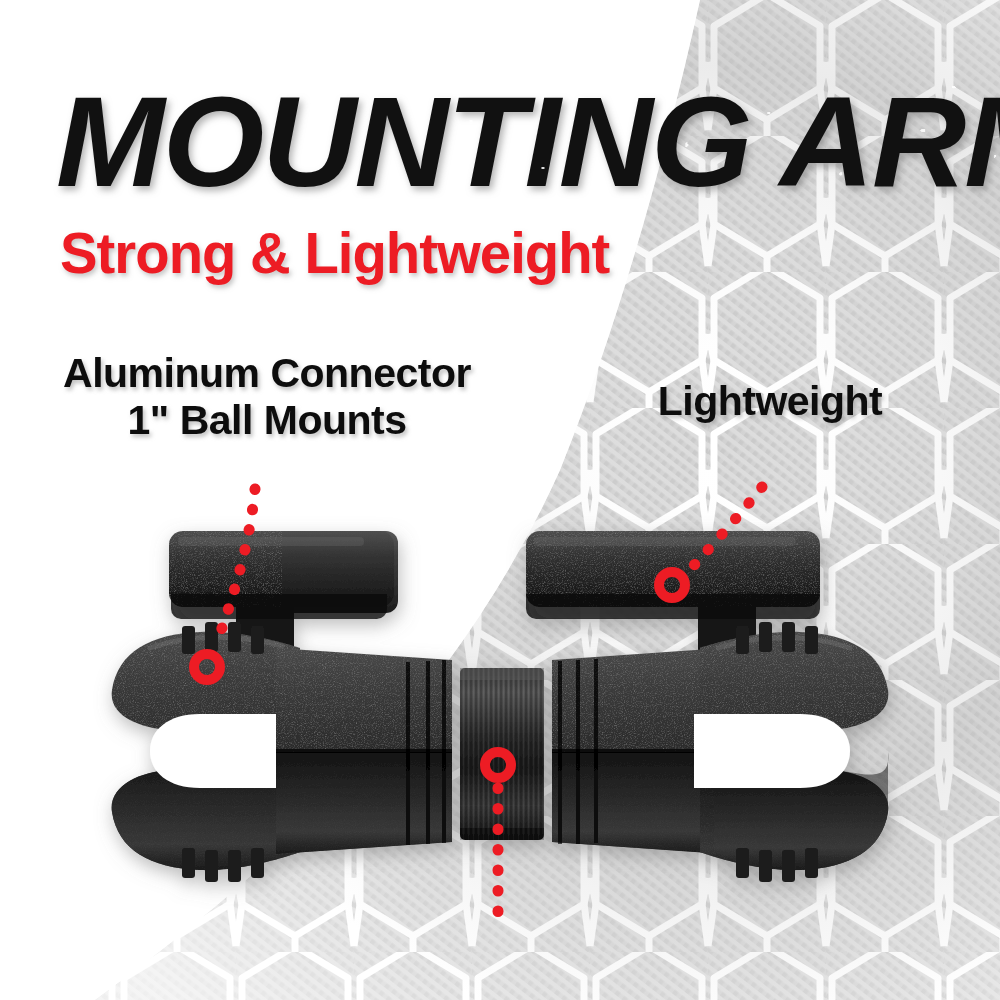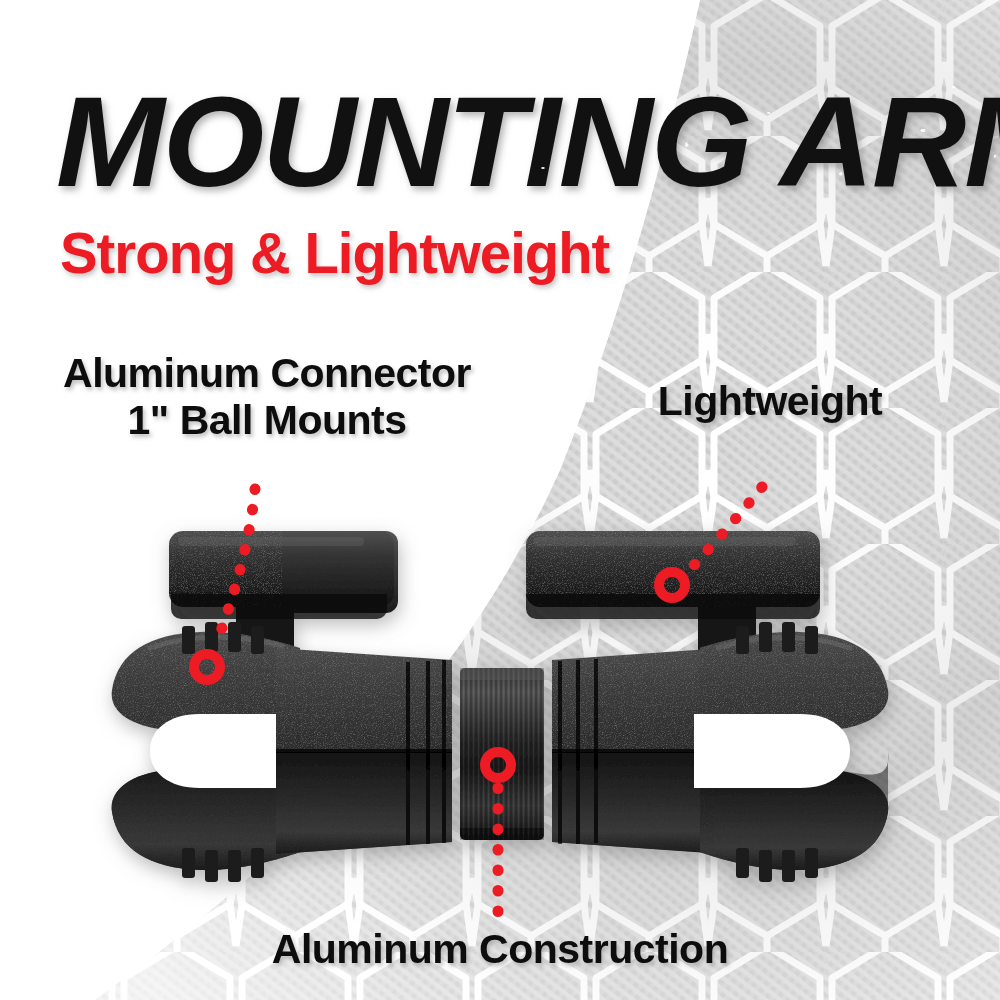--- a/index.html
+++ b/index.html
@@ -319,23 +319,20 @@
 
   <div class="callout" id="callout-left">
     <span class="cl">Aluminum Connector</span>
     <span class="cl">1" Ball Mounts</span>
   </div>
 
   <div class="callout" id="callout-right">
     <span class="cl">Lightweight</span>
   </div>
 
-  <div class="callout" id="callout-bottom">
-    <span class="cl">Aluminum Construction</span>
-  </div>
 
   <div id="leaders">
     <svg viewBox="0 0 1000 1000" xmlns="http://www.w3.org/2000/svg">
 
       <path id="leadL" d="M255 489 C250 540 236 590 216 645" fill="none" stroke="#ED1C24" stroke-width="11" stroke-linecap="round" stroke-dasharray="0.5 20"></path>
 
       <path id="leadR" d="M762 487 C740 515 706 552 686 574" fill="none" stroke="#ED1C24" stroke-width="11" stroke-linecap="round" stroke-dasharray="0.5 20"></path>
 
       <path id="leadB" d="M498 788 L498 922" fill="none" stroke="#ED1C24" stroke-width="11" stroke-linecap="round" stroke-dasharray="0.5 20"></path>
 

